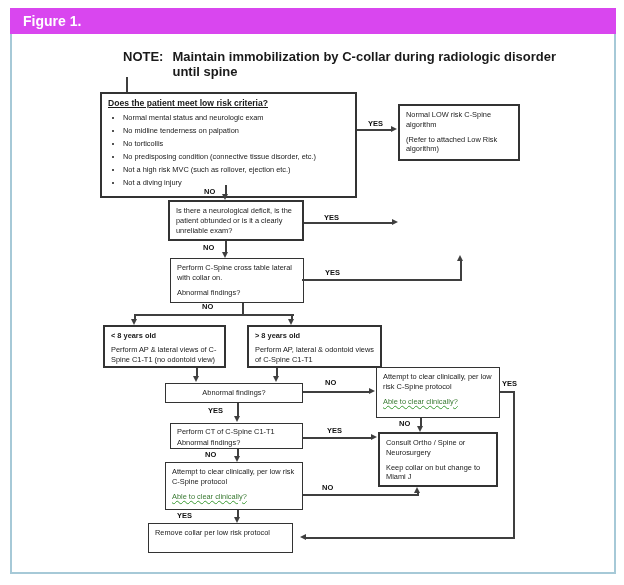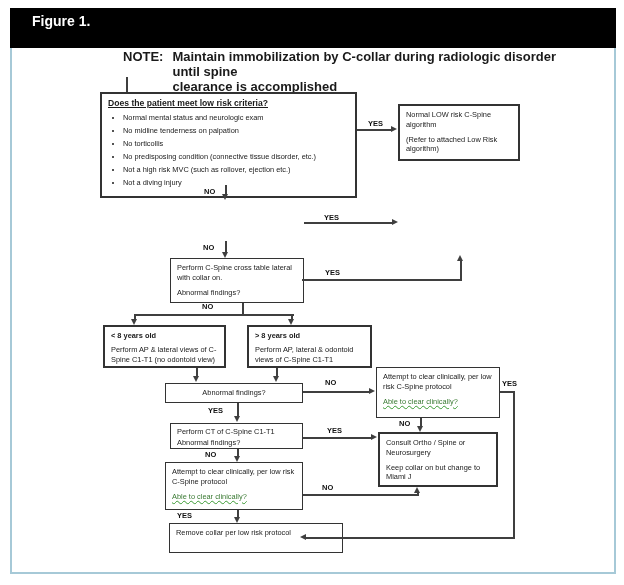--- a/index.html
+++ b/index.html
@@ -6,23 +6,23 @@
   html,body { background:#fff; }
   .page {
     position:relative; width:624px; height:585px; background:#fff;
     font-family:"Liberation Sans", sans-serif; color:#1a1a1a; overflow:hidden;
   }
   .frame {
     position:absolute; left:10px; top:8px; width:606px; height:566px;
     border:2px solid #a6c9d7; background:#fff;
   }
   .fig-header {
-    position:absolute; left:10px; top:8px; width:606px; height:40px;
-    background:#000000; color:#ffffff; font-size:14px; font-weight:bold;
-    line-height:26px; padding-left:22px;
+    position:absolute; left:10px; top:8px; width:606px; height:26px;
+    background:#d946ef; color:#ffffff; font-size:14px; font-weight:bold;
+    line-height:26px; padding-left:13px;
   }
   .note { position:absolute; left:123px; top:49px; width:440px; display:flex; gap:9px;
           font-size:13px; font-weight:bold; line-height:15px; }
   .note .note-text { width:390px; }
   .box {
     position:absolute; background:#fff; border:1.5px solid #333;
     font-size:7.4px; line-height:1.32; padding:4px 6px; color:#1a1a1a;
   }
   .box.thick { border-width:2px; }
   .box p + p { margin-top:5px; }
@@ -46,54 +46,56 @@
 <div class="page">
   <div class="frame"></div>
   <div class="fig-header">
     <span>Figure 1.</span>
   </div>
 
   <div class="note">
     <span>NOTE:</span>
     <div class="note-text">
       <div>Maintain immobilization by C-collar during radiologic disorder until spine</div>
-      <div>clearance is accomplished</div>
     </div>
   </div>
 
   <div class="box thick" style="left:100px;top:92px;width:257px;height:106px;">
     <div class="box-title-u">Does the patient meet low risk criteria?</div>
     <ul class="crit">
       <li>Normal mental status and neurologic exam</li>
       <li>No midline tenderness on palpation</li>
       <li>No torticollis</li>
       <li>No predisposing condition (connective tissue disorder, etc.)</li>
       <li>Not a high risk MVC (such as rollover, ejection etc.)</li>
       <li>Not a diving injury</li>
     </ul>
   </div>
 
   <div class="box thick" style="left:398px;top:104px;width:122px;height:57px;">
     <p>Normal LOW risk C-Spine algorithm</p>
     <p>(Refer to attached Low Risk algorithm)</p>
   </div>
 
+  <div class="box thick" style="left:168px;top:200px;width:136px;height:41px;">
+    <p>Is there a neurological deficit, is the patient obtunded or is it a clearly unreliable exam?</p>
+  </div>
 
 
   <div class="box" style="left:170px;top:258px;width:134px;height:45px;">
     <p>Perform C-Spine cross table lateral with collar on.</p>
     <p>Abnormal findings?</p>
   </div>
 
   <div class="box thick" style="left:103px;top:325px;width:123px;height:43px;">
     <div class="bold-title">&lt; 8 years old</div>
     <p>Perform AP &amp; lateral views of C-Spine C1-T1 (no odontoid view)</p>
   </div>
 
-  <div class="box thick" style="left:247px;top:325px;width:125px;height:43px;">
+  <div class="box thick" style="left:247px;top:325px;width:135px;height:43px;">
     <div class="bold-title">&gt; 8 years old</div>
     <p>Perform AP, lateral &amp; odontoid views of C-Spine C1-T1</p>
   </div>
 
   <div class="box center-txt" style="left:165px;top:383px;width:138px;height:20px;padding:2px;">
     <span>Abnormal findings?</span>
   </div>
 
   <div class="box" style="left:376px;top:367px;width:124px;height:51px;">
     <p>Attempt to clear clinically, per low risk C-Spine protocol</p>
@@ -108,21 +110,21 @@
   <div class="box" style="left:170px;top:423px;width:133px;height:26px;padding:2.5px 6px;">
     <p style="margin:0">Perform CT of C-Spine C1-T1</p>
     <p style="margin-top:2px">Abnormal findings?</p>
   </div>
 
   <div class="box" style="left:165px;top:462px;width:138px;height:48px;">
     <p>Attempt to clear clinically, per low risk C-Spine protocol</p>
     <span class="green-q">Able to clear clinically?</span>
   </div>
 
-  <div class="box" style="left:169px;top:523px;width:174px;height:30px;">
+  <div class="box" style="left:148px;top:523px;width:145px;height:30px;">
     <p>Remove collar per low risk protocol</p>
   </div>
 
   <span class="lbl" style="left:368px;top:119px;">YES</span>
   <span class="lbl" style="left:204px;top:187px;">NO</span>
   <span class="lbl" style="left:324px;top:213px;">YES</span>
   <span class="lbl" style="left:203px;top:243px;">NO</span>
   <span class="lbl" style="left:325px;top:268px;">YES</span>
   <span class="lbl" style="left:202px;top:302px;">NO</span>
   <span class="lbl" style="left:325px;top:378px;">NO</span>

